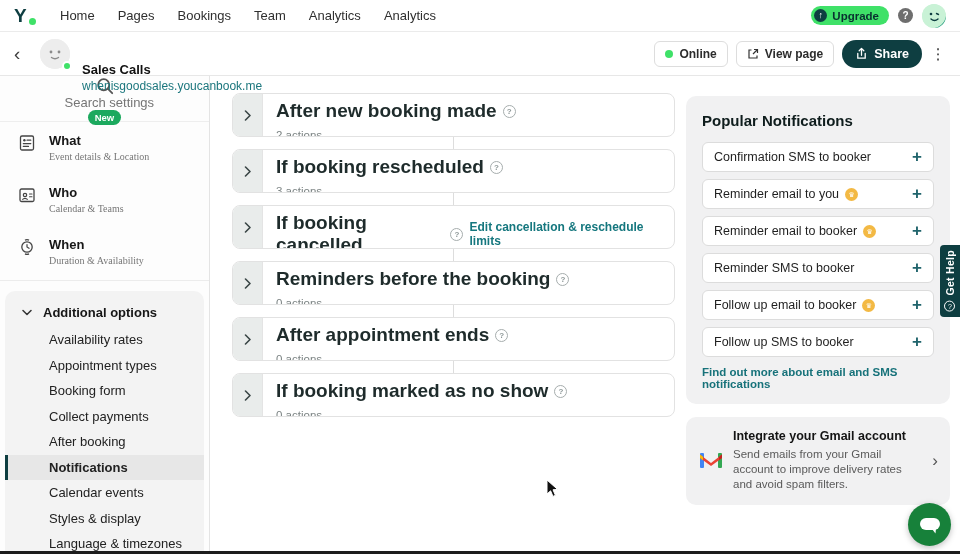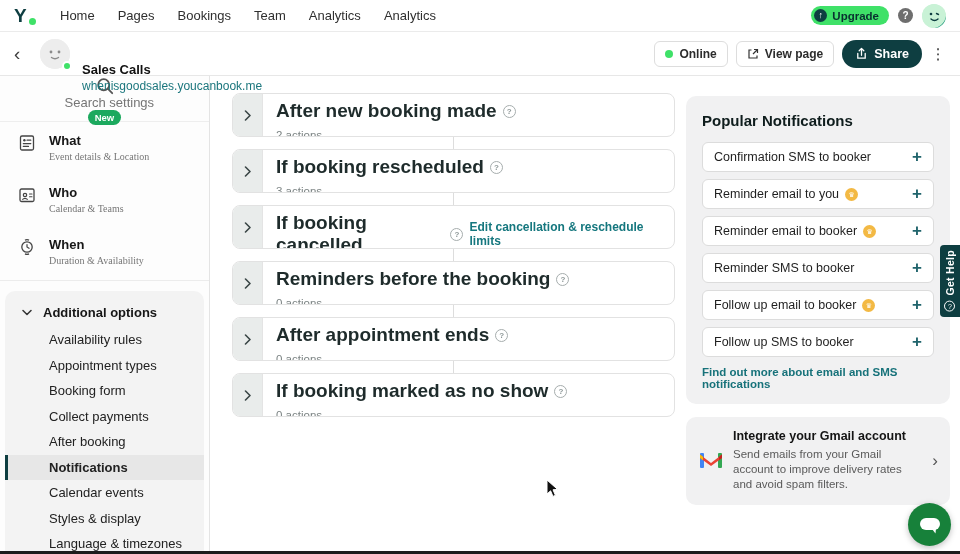--- a/index.html
+++ b/index.html
@@ -209,21 +209,21 @@
 
   <div class="side-sep"></div>
 
   <div class="additional-card">
     <div class="add-header">
       <svg width="10" height="7" viewBox="0 0 10 7">
         <path d="M1 1.5 L5 5.5 L9 1.5" fill="none" stroke="#333" stroke-width="1.5" stroke-linecap="round" stroke-linejoin="round"></path>
       </svg>
       <span class="add-header-label">Additional options</span>
     </div>
-    <div class="add-item">Availability rules</div>
+    <div class="add-item">Availability rates</div>
     <div class="add-item">Appointment types</div>
     <div class="add-item">Booking form</div>
     <div class="add-item">Collect payments</div>
     <div class="add-item">After booking</div>
     <div class="add-item selected">Notifications</div>
     <div class="add-item">Calendar events</div>
     <div class="add-item">Styles &amp; display</div>
     <div class="add-item">Language &amp; timezones</div>
   </div>
 </div>

